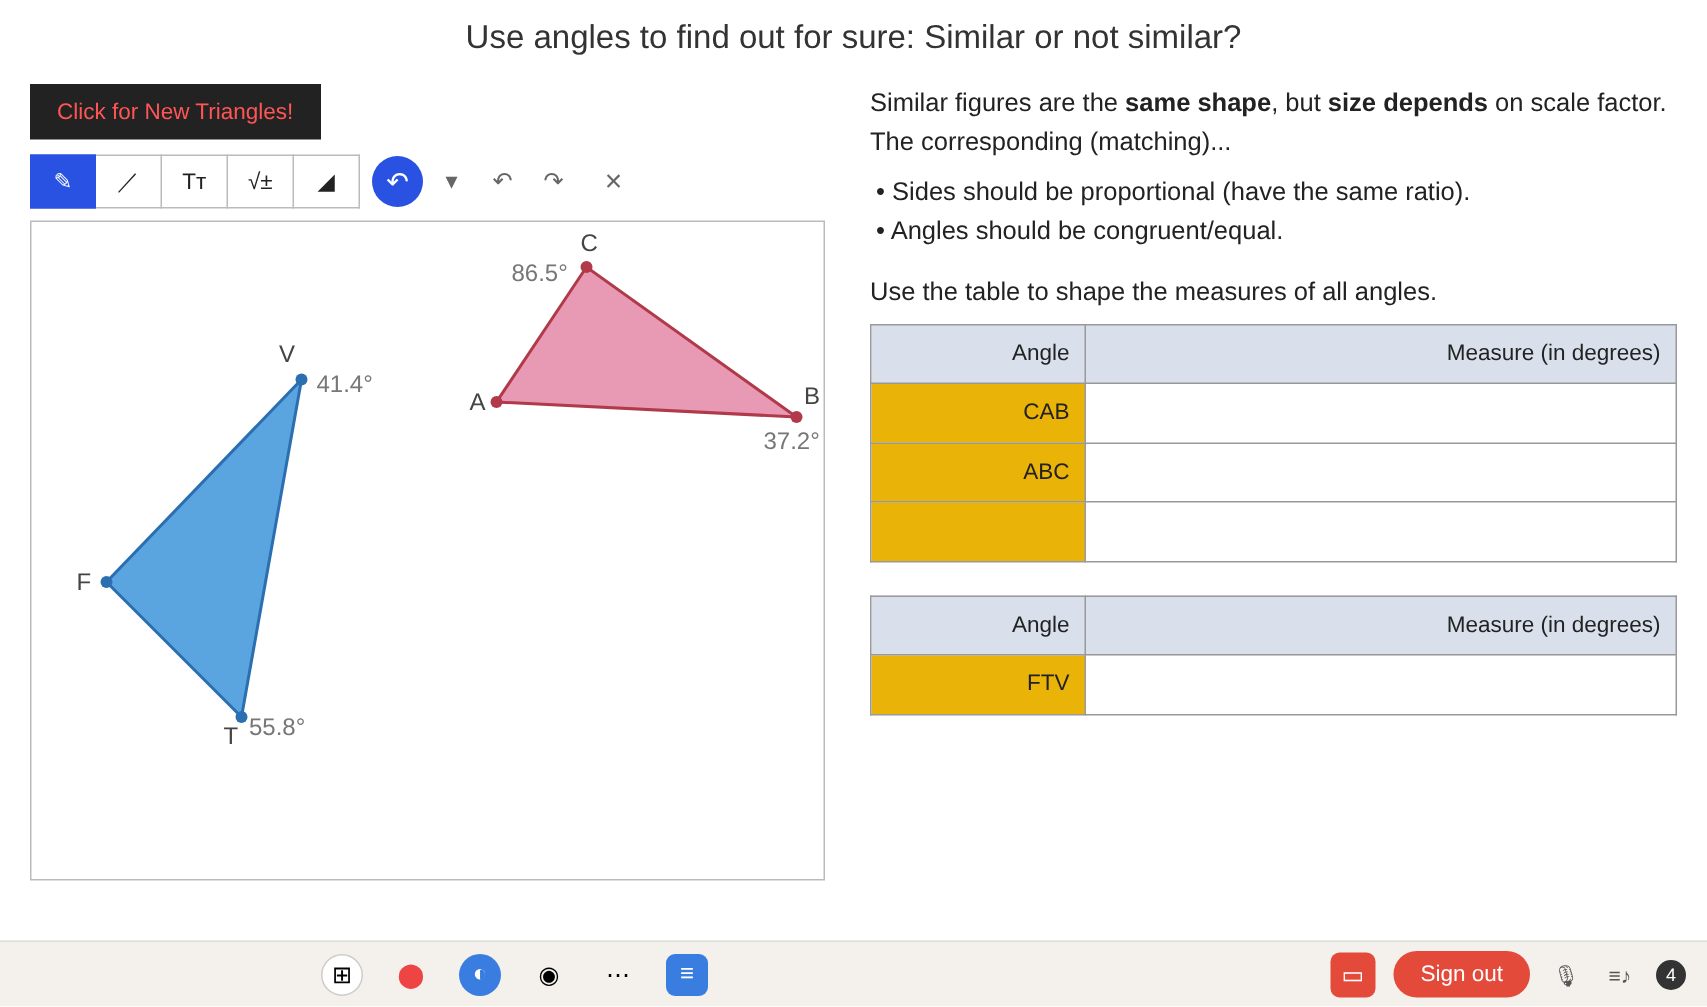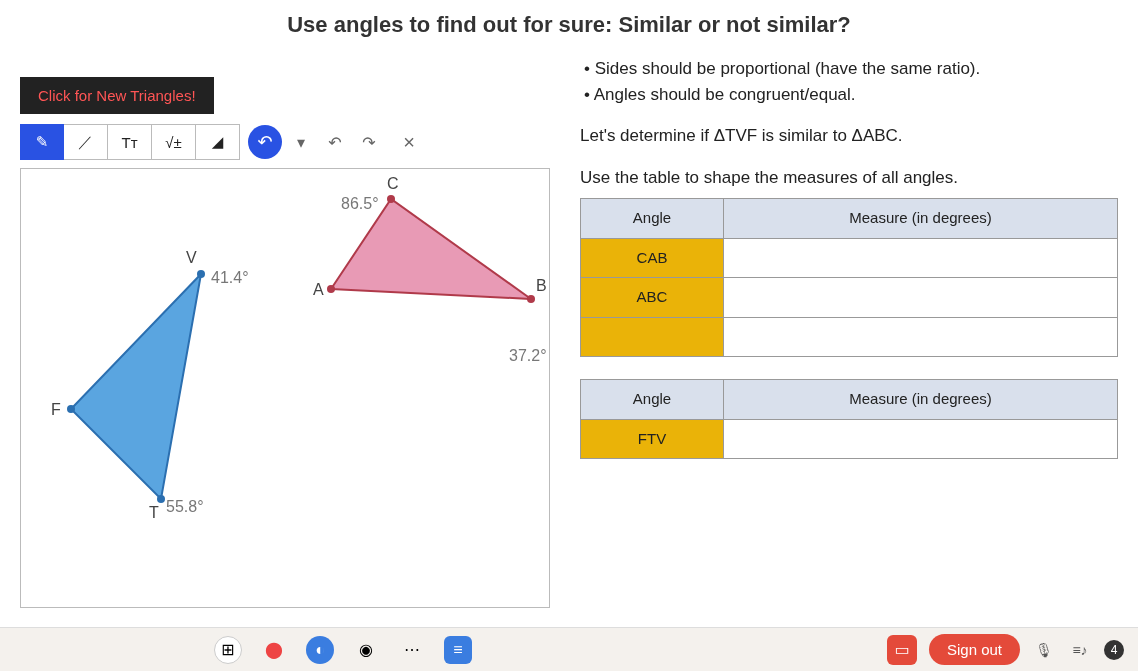--- a/index.html
+++ b/index.html
@@ -9,41 +9,40 @@
       width: 1138px;
       height: 671px;
       position: relative;
       overflow: hidden;
     }
     .page-title {
       text-align: center;
       font-size: 22px;
       color: #333;
       padding: 12px 0 18px 0;
-      font-weight: bold;
+      font-weight: normal;
     }
     .main-layout {
       display: flex;
       padding: 0 20px;
       gap: 20px;
     }
     .left-col {
       width: 540px;
       flex-shrink: 0;
     }
     .new-btn {
       background: #222;
       color: #ff5555;
       border: none;
       padding: 10px 18px;
       font-size: 15px;
       cursor: pointer;
       margin-bottom: 10px;
       display: inline-block;
-      margin-top: 21px;
     }
     .toolbar {
       display: flex;
       align-items: center;
       gap: 0;
       margin-bottom: 8px;
     }
     .tool-btn {
       width: 44px;
       height: 36px;
@@ -106,21 +105,21 @@
     .section-gap { margin-top: 16px; margin-bottom: 14px; }
     table.angles {
       border-collapse: collapse;
       width: 100%;
       margin-top: 8px;
     }
     table.angles th, table.angles td {
       border: 1px solid #999;
       padding: 8px 10px;
       font-size: 15px;
-      text-align: center;
+      text-align: right;
       background: #fff;
     }
     table.angles th {
       background: #d9e0ec;
       font-weight: normal;
       color: #222;
     }
     table.angles td.ang-label {
       background: #eab308;
     }
@@ -208,31 +207,33 @@
       <div style="position:absolute; left:165px; top:80px; color:#444;">V</div>
       <div style="position:absolute; left:190px; top:100px; color:#777;">41.4°</div>
       <div style="position:absolute; left:30px; top:232px; color:#444;">F</div>
       <div style="position:absolute; left:128px; top:335px; color:#444;">T</div>
       <div style="position:absolute; left:145px; top:329px; color:#777;">55.8°</div>
 
       <div style="position:absolute; left:366px; top:6px; color:#444;">C</div>
       <div style="position:absolute; left:320px; top:26px; color:#777;">86.5°</div>
       <div style="position:absolute; left:292px; top:112px; color:#444;">A</div>
       <div style="position:absolute; left:515px; top:108px; color:#444;">B</div>
-      <div style="position:absolute; left:488px; top:138px; color:#777;margin-top:40px;">37.2°</div>
+      <div style="position:absolute; left:488px; top:138px; color:#777;">37.2°</div>
     </div>
   </div>
 
   <div class="right-col">
+    <p>
+      <span>Similar figures are the </span><b>same shape</b><span>, but </span><b>size depends</b><span> on scale factor. The corresponding (matching)...</span>
+    </p>
     <ul>
       <li>Sides should be proportional (have the same ratio).</li>
       <li>Angles should be congruent/equal.</li>
     </ul>
 
-    <p class="section-gap">Let's determine if ΔTVF is similar to ΔABC.</p>
     <p class="section-gap">Use the table to shape the measures of all angles.</p>
 
     <table class="angles">
       <tbody>
           <tr>
         <th>Angle</th>
         <th>Measure (in degrees)</th>
       </tr>
       <tr>
             <td class="ang-label">CAB</td>

